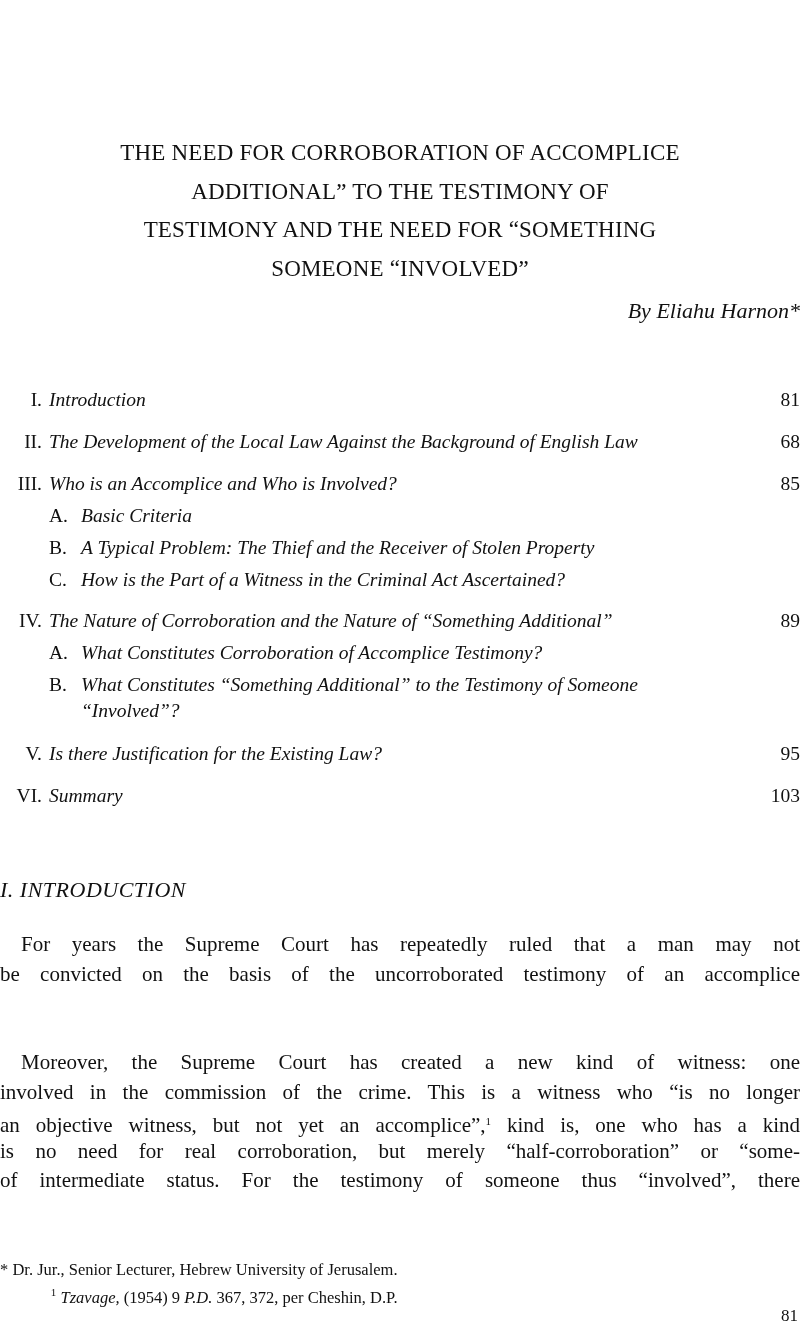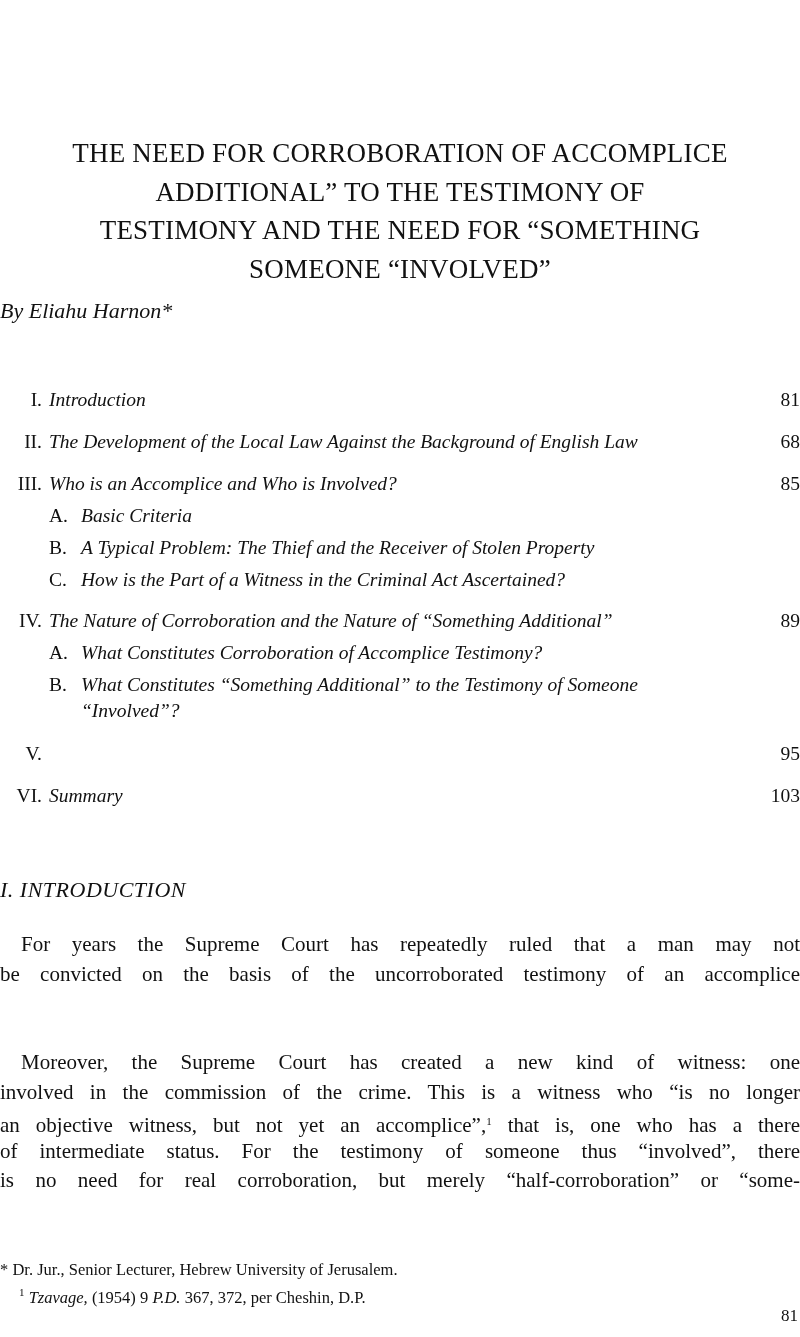--- a/index.html
+++ b/index.html
@@ -2,44 +2,44 @@
 <html><head>
 <meta charset="utf-8">
 <style>
   html, body { margin: 0; padding: 0; background: #ffffff; }
   body {
     width: 800px; height: 1337px; position: relative; overflow: hidden;
     font-family: "Liberation Serif", "DejaVu Serif", serif; color: #111111;
   }
   .title {
     position: absolute; left: 0; width: 800px; top: 134px;
-    text-align: center; font-size: 27px; line-height: 38.5px; letter-spacing: 0.2px;
+    text-align: center; font-size: 23px; line-height: 38.5px; letter-spacing: 0.2px;
   }
   .title span { display: block; }
   .author {
     position: absolute; left: 0; width: 800px; top: 298px;
-    text-align: left; font-size: 22px; font-style: italic;
+    text-align: right; font-size: 22px; font-style: italic;
   }
   .toc-row { position: absolute; left: 0; width: 800px; font-size: 19.5px; height: 26px; }
   .toc-num { position: absolute; text-align: right; width: 42px; left: 0; }
   .toc-label { position: absolute; left: 49px; font-style: italic; white-space: nowrap; }
   .toc-page { position: absolute; right: 0; text-align: right; }
   .toc-sub-letter { position: absolute; left: 49px; }
   .toc-sub-label { position: absolute; left: 81px; font-style: italic; white-space: nowrap; }
   .section-heading {
     position: absolute; left: 0; top: 877px; font-size: 22px; font-style: italic; letter-spacing: 0.5px;
   }
   .para {
     position: absolute; left: 0; width: 800px; font-size: 21px; line-height: 29.5px;
     text-align: justify; text-align-last: left;
   }
   .para .line { display: block; text-align: justify; text-align-last: justify; white-space: nowrap; height: 29.5px; }
   .para .line.last { text-align-last: left; }
   .footnotes { position: absolute; left: 0; top: 1258px; font-size: 16.5px; line-height: 23px; }
-  .footnote { white-space: nowrap; }
+  .footnote { white-space: nowrap; text-align: right; }
   .page-number { position: absolute; right: 2px; top: 1306px; font-size: 17px; }
   sup { font-size: 11px; vertical-align: 7px; }
 </style>
 </head>
 <body>
 
 <div class="title">
   <span>THE NEED FOR CORROBORATION OF ACCOMPLICE</span>
   <span>ADDITIONAL” TO THE TESTIMONY OF</span>
   <span>TESTIMONY AND THE NEED FOR “SOMETHING</span>
@@ -87,42 +87,43 @@
   </div>
   <div class="toc-row" style="top:674px">
     <span class="toc-sub-letter">B.</span>
     <span class="toc-sub-label">What Constitutes “Something Additional” to the Testimony of Someone</span>
   </div>
   <div class="toc-row" style="top:700px">
     <span class="toc-sub-label">“Involved”?</span>
   </div>
   <div class="toc-row" style="top:743px">
     <span class="toc-num">V.</span>
+    <span class="toc-label">Is there Justification for the Existing Law?</span>
     <span class="toc-page">95</span>
   </div>
   <div class="toc-row" style="top:785px">
     <span class="toc-num">VI.</span>
     <span class="toc-label">Summary</span>
     <span class="toc-page">103</span>
   </div>
 </div>
 
 <div class="section-heading">I.  INTRODUCTION</div>
 
 <div class="para" style="top:930px">
   <span class="line"> For years the Supreme Court has repeatedly ruled that a man may not</span>
   <span class="line">be convicted on the basis of the uncorroborated testimony of an accomplice</span>
 </div>
 
 <div class="para" style="top:1048px">
   <span class="line"> Moreover, the Supreme Court has created a new kind of witness: one</span>
   <span class="line">involved in the commission of the crime. This is a witness who “is no longer</span>
-  <span class="line"><span>an objective witness, but not yet an accomplice”,</span><sup>1</sup><span> that is, one who has a there</span></span>
+  <span class="line"><span>an objective witness, but not yet an accomplice”,</span><sup>1</sup><span> kind is, one who has a kind</span></span>
+  <span class="line">is no need for real corroboration, but merely “half-corroboration” or “some-</span>
   <span class="line">of intermediate status. For the testimony of someone thus “involved”, there</span>
-  <span class="line">is no need for real corroboration, but merely “half-corroboration” or “some-</span>
 </div>
 
 <div class="footnotes">
   <div class="footnote">
     <span>*</span><span> Dr. Jur., Senior Lecturer, Hebrew University of Jerusalem.</span>
   </div>
   <div class="footnote" style="padding-left:19px">
     <sup>1</sup>
     <i>Tzavage,</i><span> (1954) 9 </span><i>P.D.</i><span> 367, 372, per Cheshin, D.P.</span>
   </div>

